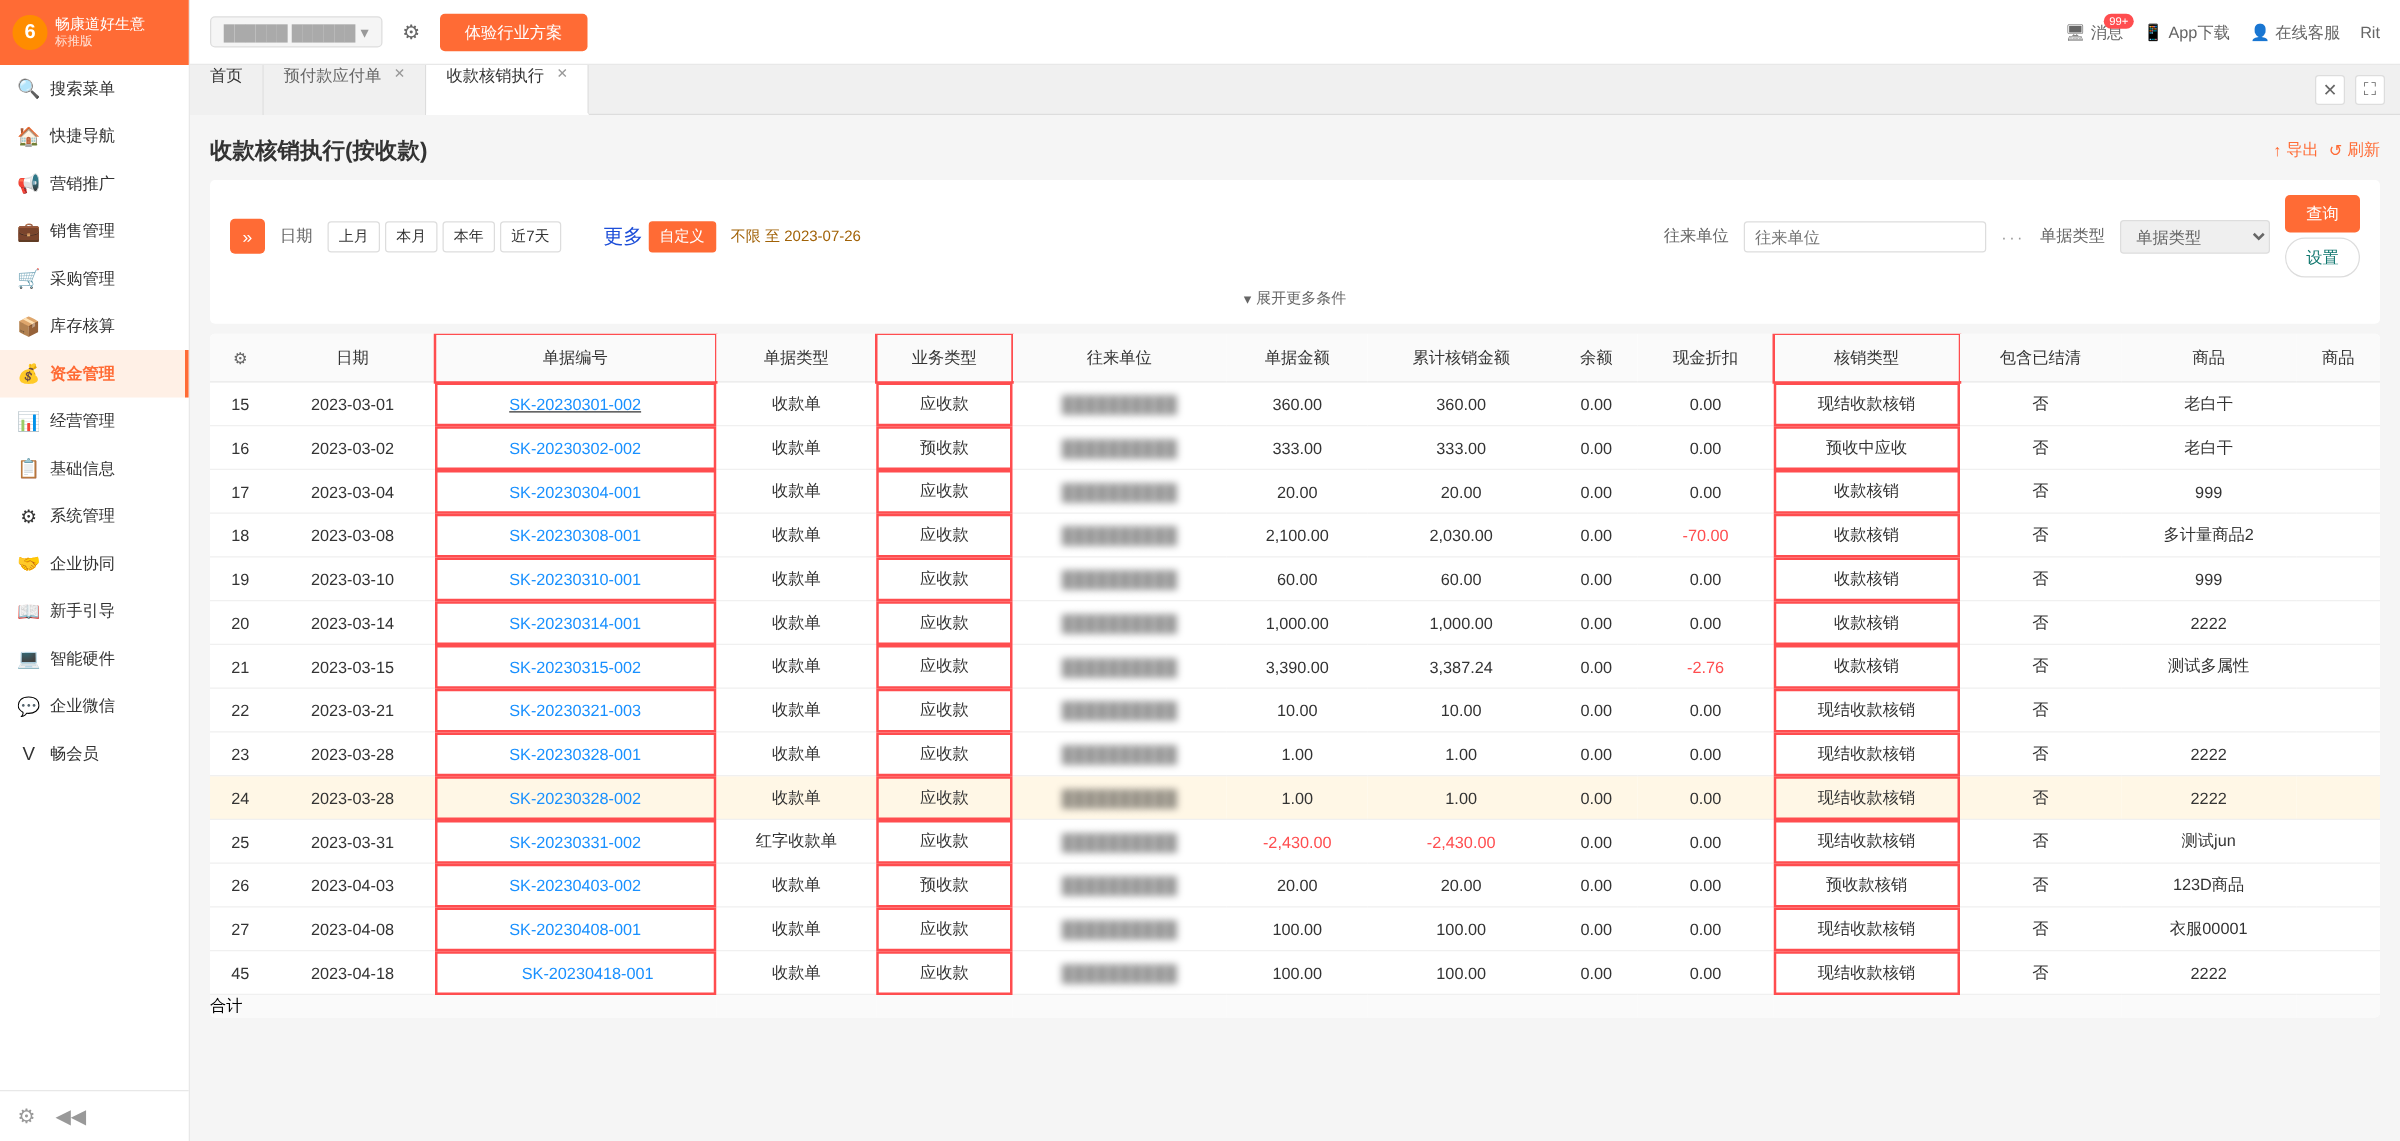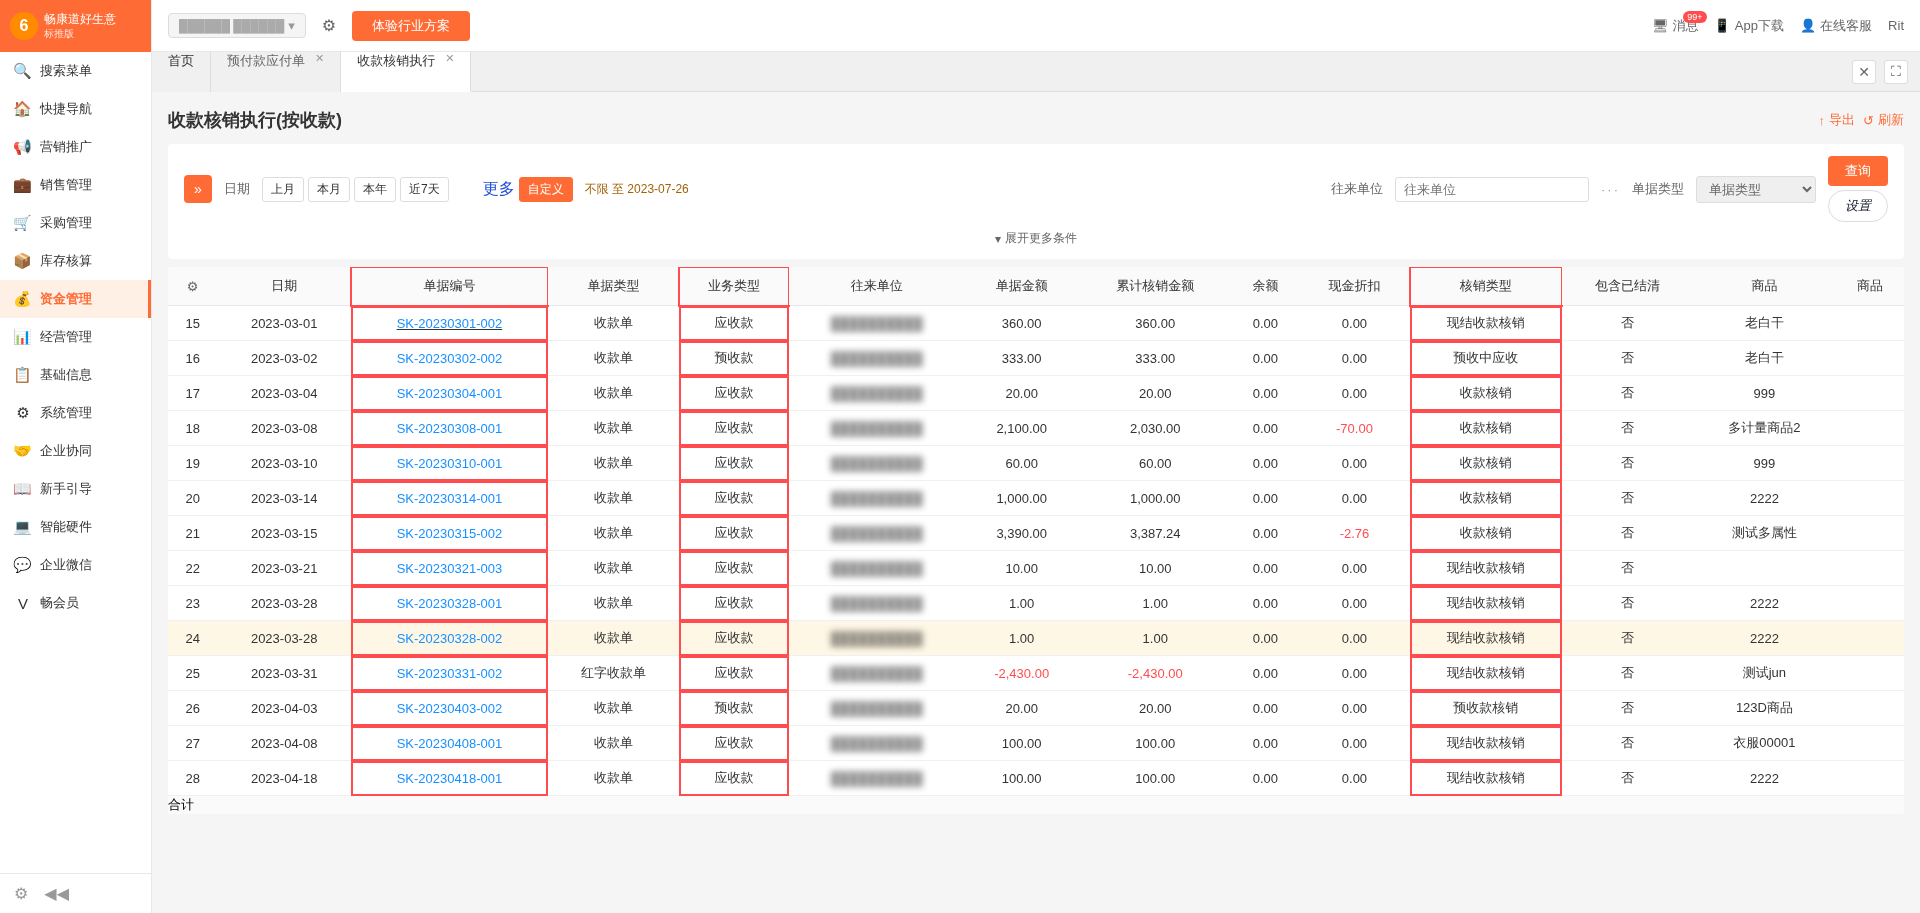--- a/index.html
+++ b/index.html
@@ -61,21 +61,21 @@
     .filter-expand-btn { width: 28px; height: 28px; background: #ff6b35; color: white; border: none; border-radius: 4px; cursor: pointer; display: flex; align-items: center; justify-content: center; font-size: 14px; }
     .filter-label { color: #666; font-size: 13px; white-space: nowrap; }
     .filter-date-options { display: flex; gap: 4px; align-items: center; }
     .filter-date-btn { padding: 3px 8px; border: 1px solid #ddd; border-radius: 3px; cursor: pointer; font-size: 12px; color: #333; background: white; }
     .filter-date-btn.custom { background: #ff6b35; color: white; border-color: #ff6b35; }
     .filter-date-more { color: #1d4ed8; font-size: 16px; cursor: pointer; margin-left: 30px; }
     .filter-unit-input { border: 1px solid #ddd; border-radius: 3px; padding: 4px 8px; font-size: 13px; min-width: 160px; color: #999; }
     .filter-dots { color: #999; letter-spacing: 2px; }
     .filter-type-select { border: 1px solid #ddd; border-radius: 3px; padding: 4px 8px; font-size: 13px; min-width: 120px; color: #666; }
     .btn-query { background: #ff6b35; color: white; border: none; border-radius: 4px; padding: 6px 16px; font-size: 13px; cursor: pointer; }
-    .btn-settings { background: white; color: #0f172a; border: 1px solid #ddd; border-radius: 16px; padding: 6px 16px; font-size: 13px; cursor: pointer; font-style: italic; }
+    .btn-settings { background: white; color: #0f766e; border: 1px solid #ddd; border-radius: 16px; padding: 6px 16px; font-size: 13px; cursor: pointer; }
 
     .filter-expand-row { display: flex; align-items: center; justify-content: center; margin-top: 8px; }
     .expand-more-btn { display: flex; align-items: center; gap: 4px; color: #666; font-size: 12px; cursor: pointer; }
 
     
     .table-container { background: white; border-radius: 4px; overflow: auto; }
     table { width: 100%; border-collapse: collapse; font-size: 13px; }
     thead th { background: #fafafa; border-bottom: 1px solid #e8e8e8; padding: 10px 8px; color: #333; font-weight: 500; text-align: center; white-space: nowrap; position: sticky; top: 0; z-index: 2; }
     tbody td { border-bottom: 1px solid #f0f0f0; padding: 8px 8px; color: #333; text-align: center; white-space: nowrap; }
     tbody tr.highlighted { background: #fff7e6; }
@@ -505,23 +505,23 @@
       <td class="">100.00</td>
       <td class="">100.00</td>
       <td>0.00</td>
       <td class="">0.00</td>
       <td style="outline: 2px solid #ff4d4f; outline-offset: -2px;">现结收款核销</td>
       <td>否</td>
       <td>衣服00001</td>
       <td></td>
     </tr>
             <tr>
-      <td>28</td>
+      <td>45</td>
       <td>2023-04-18</td>
-      <td style="outline: 2px solid #ff4d4f; outline-offset: -2px;"><a class="link-text">SK-20230418-001</a></td>
+      <td style="outline: 2px solid #ff4d4f; outline-offset: -2px; padding-left: 28px;"><a class="link-text">SK-20230418-001</a></td>
       <td>收款单</td>
       <td style="outline: 2px solid #ff4d4f; outline-offset: -2px;">应收款</td>
       <td class="blurred">██████████</td>
       <td class="">100.00</td>
       <td class="">100.00</td>
       <td>0.00</td>
       <td class="">0.00</td>
       <td style="outline: 2px solid #ff4d4f; outline-offset: -2px;">现结收款核销</td>
       <td>否</td>
       <td>2222</td>

